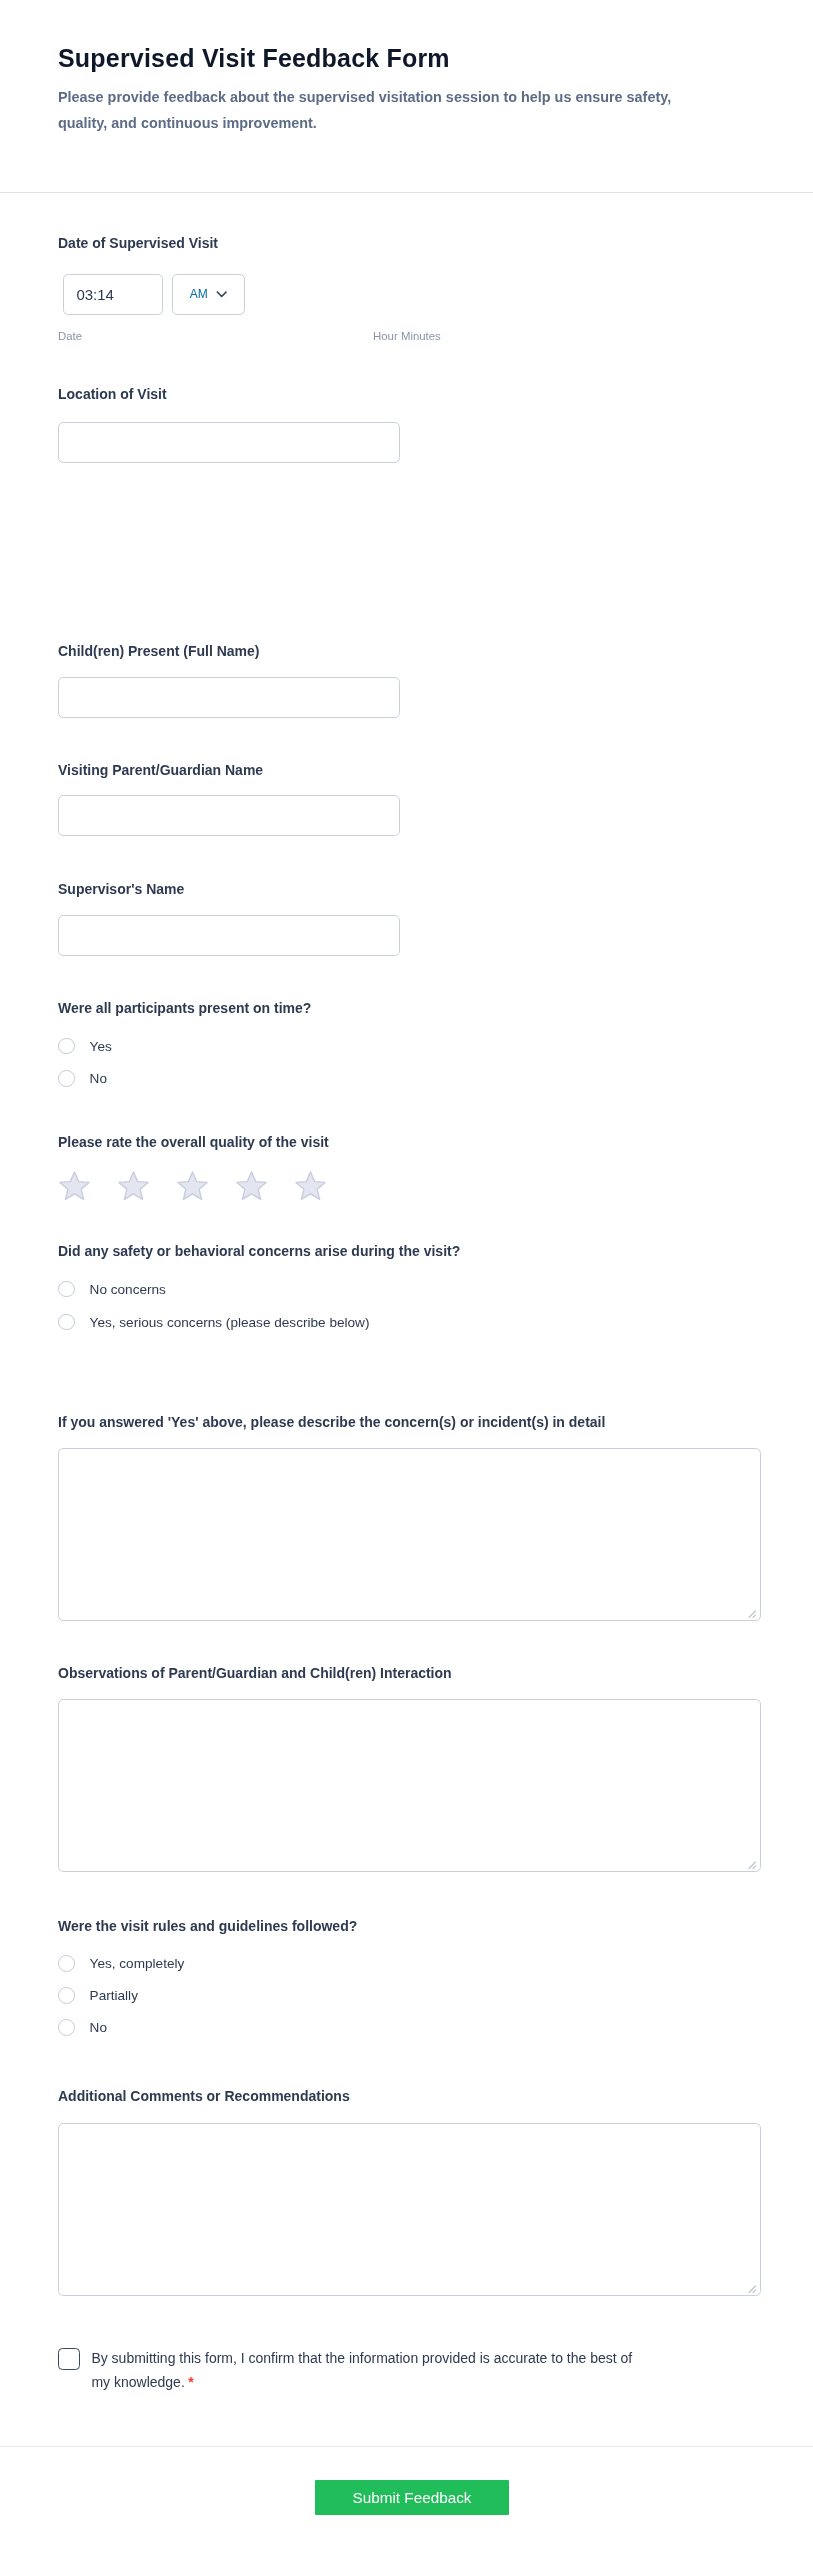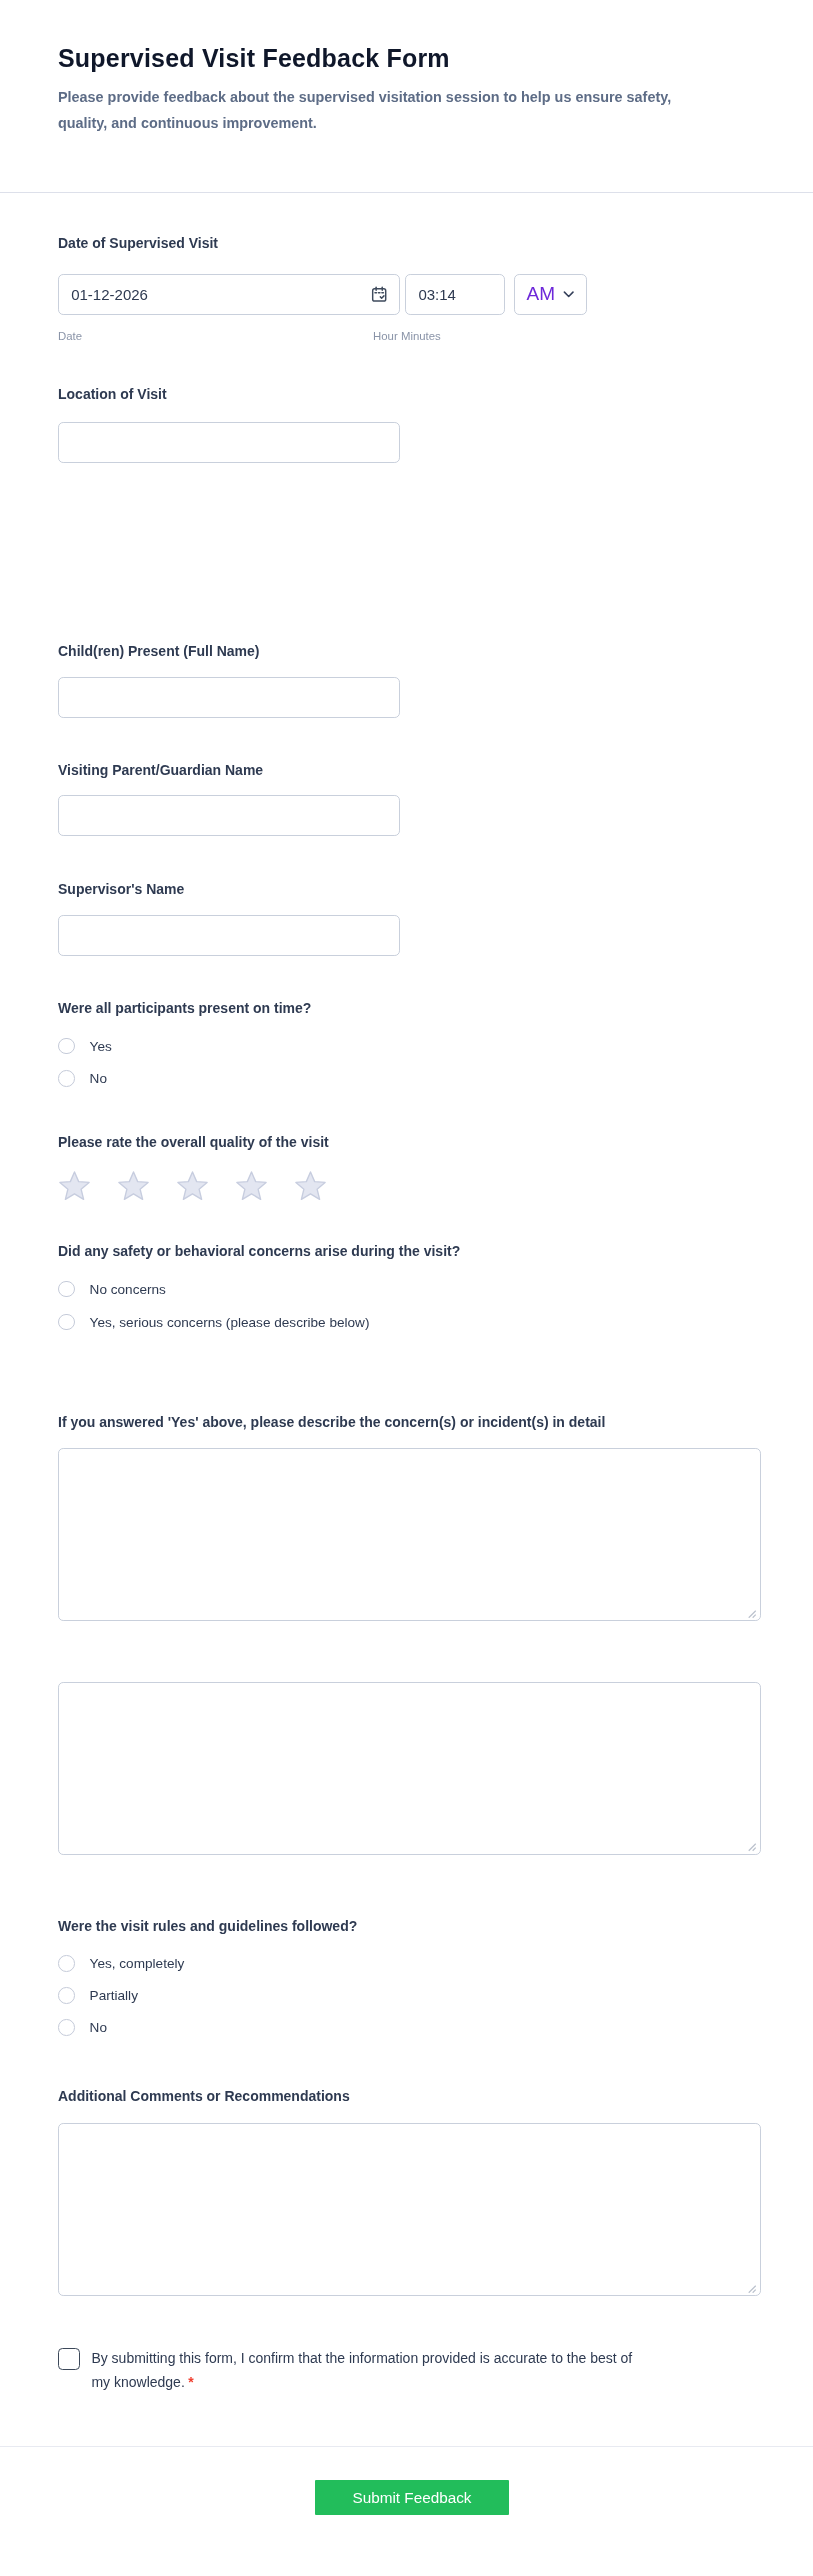--- a/index.html
+++ b/index.html
@@ -17,21 +17,21 @@
   .text-input{box-sizing:border-box;width:342px;height:41px;border:0.9px solid #c9d0dc;
     border-radius:5.2px;background:#fff;font-family:inherit;font-size:15px;color:#2e3a51;
     padding:0 12.2px;outline:none;}
   .date-row{display:flex;align-items:flex-start;margin-top:21px;}
   .date-wrap{position:relative;width:342px;}
   .date-wrap .text-input{width:342px;padding-right:38px;}
   .cal-icon{position:absolute;right:11.4px;top:11.4px;width:18.4px;height:18.4px;}
   .time-input{width:100px;margin-left:5.2px;text-align:left;}
   .ampm{box-sizing:border-box;margin-left:8.7px;width:73px;height:41px;border:0.9px solid #c9d0dc;
     border-radius:5.2px;display:flex;align-items:center;justify-content:center;gap:7.9px;
-    font-size:19px;color:#6d28d9;background:#fff;cursor:pointer;}
+    font-size:12px;color:#0369a1;background:#fff;cursor:pointer;}
   .helper-row{display:flex;margin-top:15px;align-items:flex-end;}
   .helper{font-size:11.4px;color:#8a94a8;}
   .helper.hm{margin-left:291px;}
 
   .radio-row{display:flex;align-items:center;height:26px;}
   .radio-circle{box-sizing:border-box;width:16.6px;height:16.6px;border:1.3px solid #c5cbd9;
     border-radius:50%;background:#fff;flex:0 0 auto;}
   .radio-label{margin-left:15px;font-size:13.6px;color:#2e3a51;}
 
   .stars{display:flex;gap:26px;margin-top:18.4px;}
@@ -59,34 +59,20 @@
 <div class="page">
 
   <div class="abs form-title" style="top:44px">Supervised Visit Feedback Form</div>
   <div class="abs form-desc" style="top:84px">Please provide feedback about the supervised visitation session to help us ensure safety, quality, and continuous improvement.</div>
 
   <div class="divider" style="top:192px"></div>
 
   <div class="abs" style="top:235px">
     <div class="field-label">Date of Supervised Visit</div>
     <div class="date-row">
-      <div class="date-wrap">
-        <input class="text-input" type="text" value="01-12-2026" style="">
-        <span class="cal-icon">
-          <svg viewBox="0 0 24 24" width="18.4" height="18.4" fill="none" stroke="#3e4a5c" stroke-width="1.9" stroke-linecap="round" stroke-linejoin="round">
-            <rect x="3.5" y="5" width="17" height="16" rx="2.5"></rect>
-            <line x1="8" y1="2.8" x2="8" y2="6.8"></line>
-            <line x1="16" y1="2.8" x2="16" y2="6.8"></line>
-            <line x1="6.5" y1="10" x2="8.5" y2="10"></line>
-            <line x1="11" y1="10" x2="13" y2="10"></line>
-            <line x1="15.5" y1="10" x2="17.5" y2="10"></line>
-            <polyline points="13.5,15.5 15.2,17.2 18.2,14.2"></polyline>
-          </svg>
-        </span>
-      </div>
       <input class="text-input time-input" type="text" value="03:14" style="">
       <div class="ampm">
         <span>AM</span>
         <span style="display:flex;">
           <svg viewBox="0 0 14 9" width="11.4" height="7" fill="none" stroke="#35405a" stroke-width="2" stroke-linecap="round" stroke-linejoin="round">
             <polyline points="1.5,1.5 7,7 12.5,1.5"></polyline>
           </svg>
         </span>
       </div>
     </div>
@@ -169,20 +155,21 @@
       <span class="grip">
         <svg viewBox="0 0 11 11" width="9.6" height="9.6" stroke="#b9c0cc" stroke-width="1.4">
           <line x1="2" y1="10" x2="10" y2="2"></line>
           <line x1="6.5" y1="10" x2="10" y2="6.5"></line>
         </svg>
       </span>
     </div>
   </div>
 
   <div class="abs" style="top:1665px">
+    <div class="field-label">Observations of Parent/Guardian and Child(ren) Interaction</div>
     <div class="ta-wrap">
       <textarea class="big-textarea" style=""></textarea>
       <span class="grip">
         <svg viewBox="0 0 11 11" width="9.6" height="9.6" stroke="#b9c0cc" stroke-width="1.4">
           <line x1="2" y1="10" x2="10" y2="2"></line>
           <line x1="6.5" y1="10" x2="10" y2="6.5"></line>
         </svg>
       </span>
     </div>
   </div>

